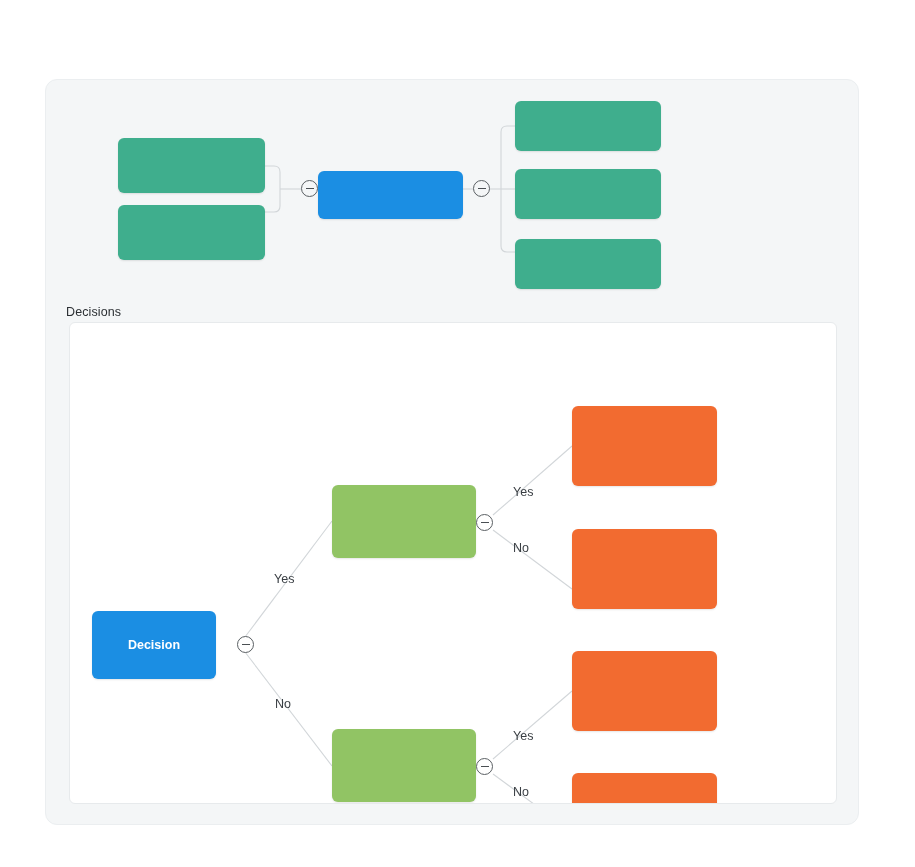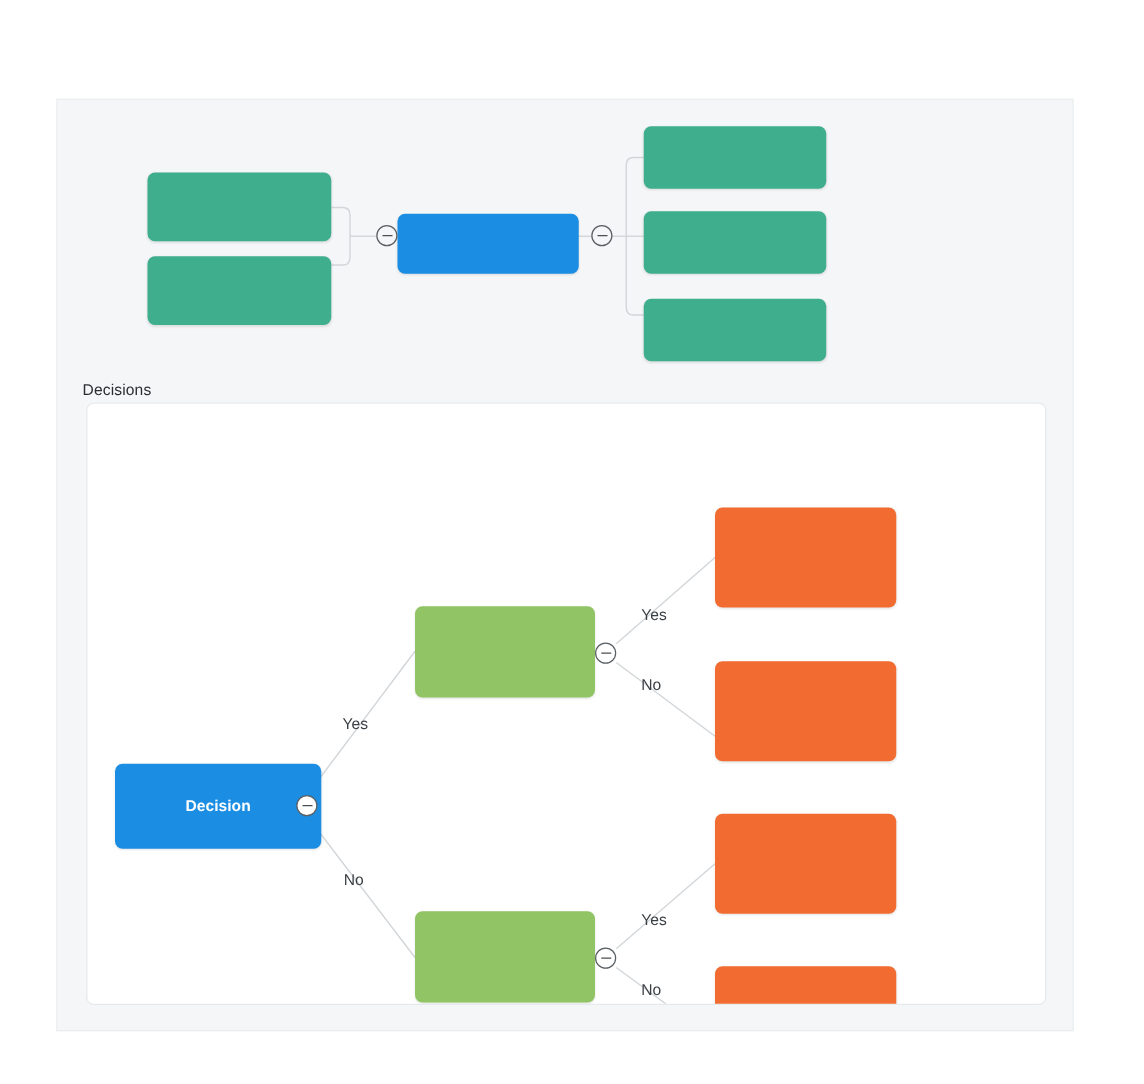--- a/index.html
+++ b/index.html
@@ -12,21 +12,21 @@
   }
   #root { position: relative; width: 915px; height: 867px; }
 
   
   .outer-card {
     position: absolute;
     left: 45px; top: 79px;
     width: 814px; height: 746px;
     background: #f4f6f7;
     border: 1px solid #ebeef0;
-    border-radius: 0;
+    border-radius: 12px;
   }
 
   
   .top-diagram {
     position: absolute;
     left: 0; top: 0;
     width: 814px; height: 218px;
   }
 
   
@@ -159,21 +159,21 @@
 
         <line x1="423" y1="192" x2="502" y2="123"></line>
 
         <line x1="423" y1="207" x2="502" y2="266"></line>
 
         <line x1="423" y1="436" x2="502" y2="368"></line>
 
         <line x1="423" y1="451" x2="502" y2="509"></line>
       </svg>
 
-      <div class="node" style="left:22px; top:288px; width:165px; height:68px; background:#1b8ee3;">
+      <div class="node" style="left:22px; top:288px; width:124px; height:68px; background:#1b8ee3;">
         <span class="node-label">Decision</span>
       </div>
 
       <div class="toggle" style="left:167px; top:313px;"></div>
 
       <div class="edge-label" style="left:204px; top:249px;">Yes</div>
       <div class="edge-label" style="left:205px; top:374px;">No</div>
 
       <div class="node" style="left:262px; top:162px; width:144px; height:73px; background:#91c464;">
         <span class="node-label"></span>

